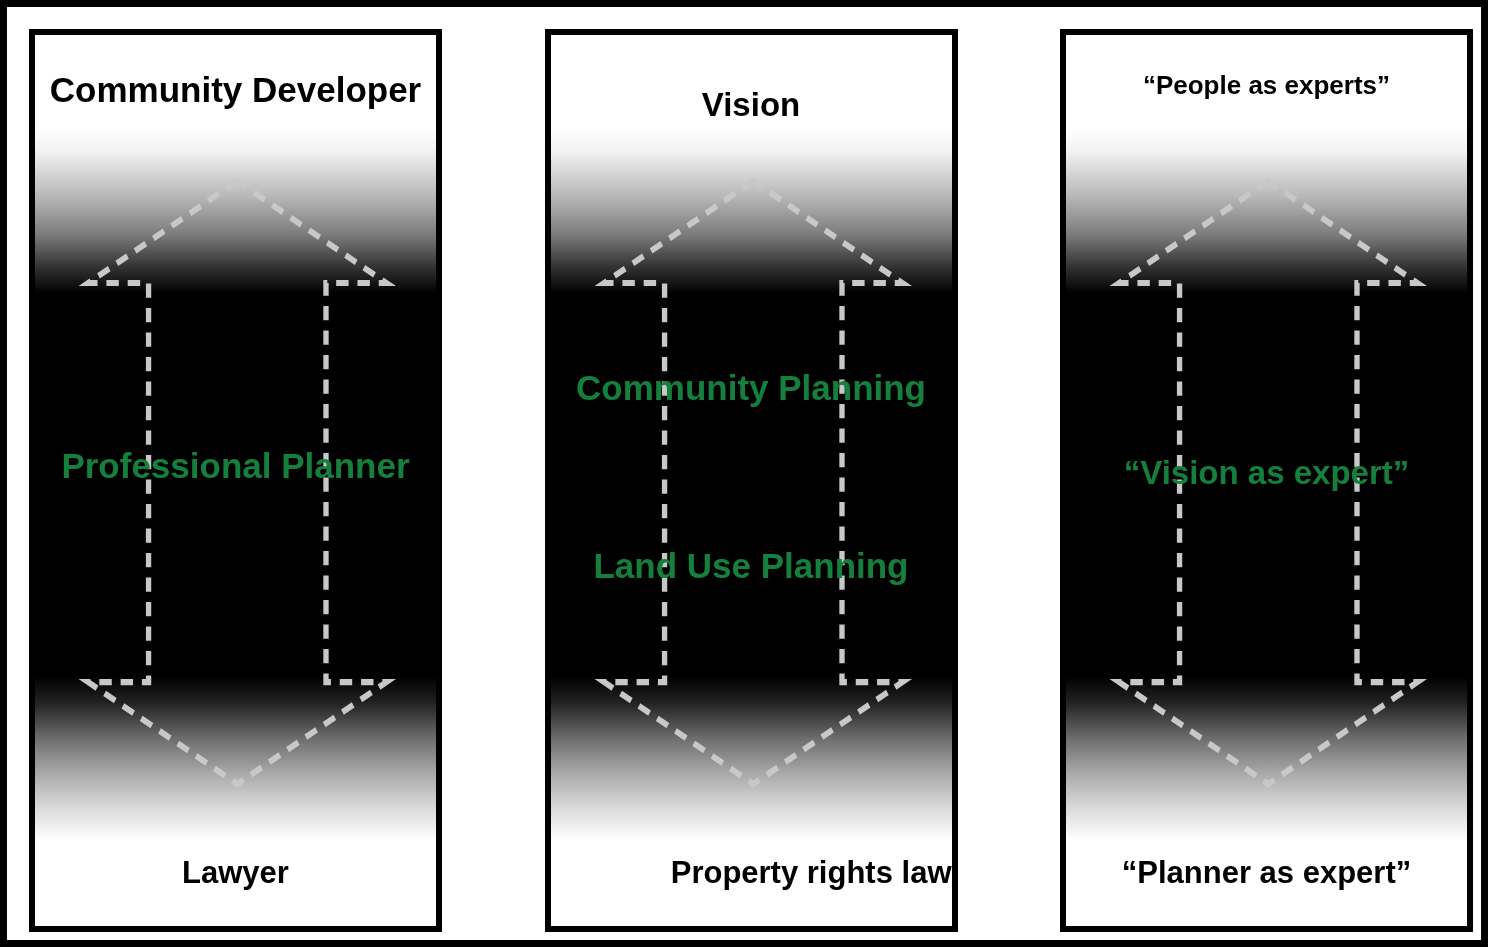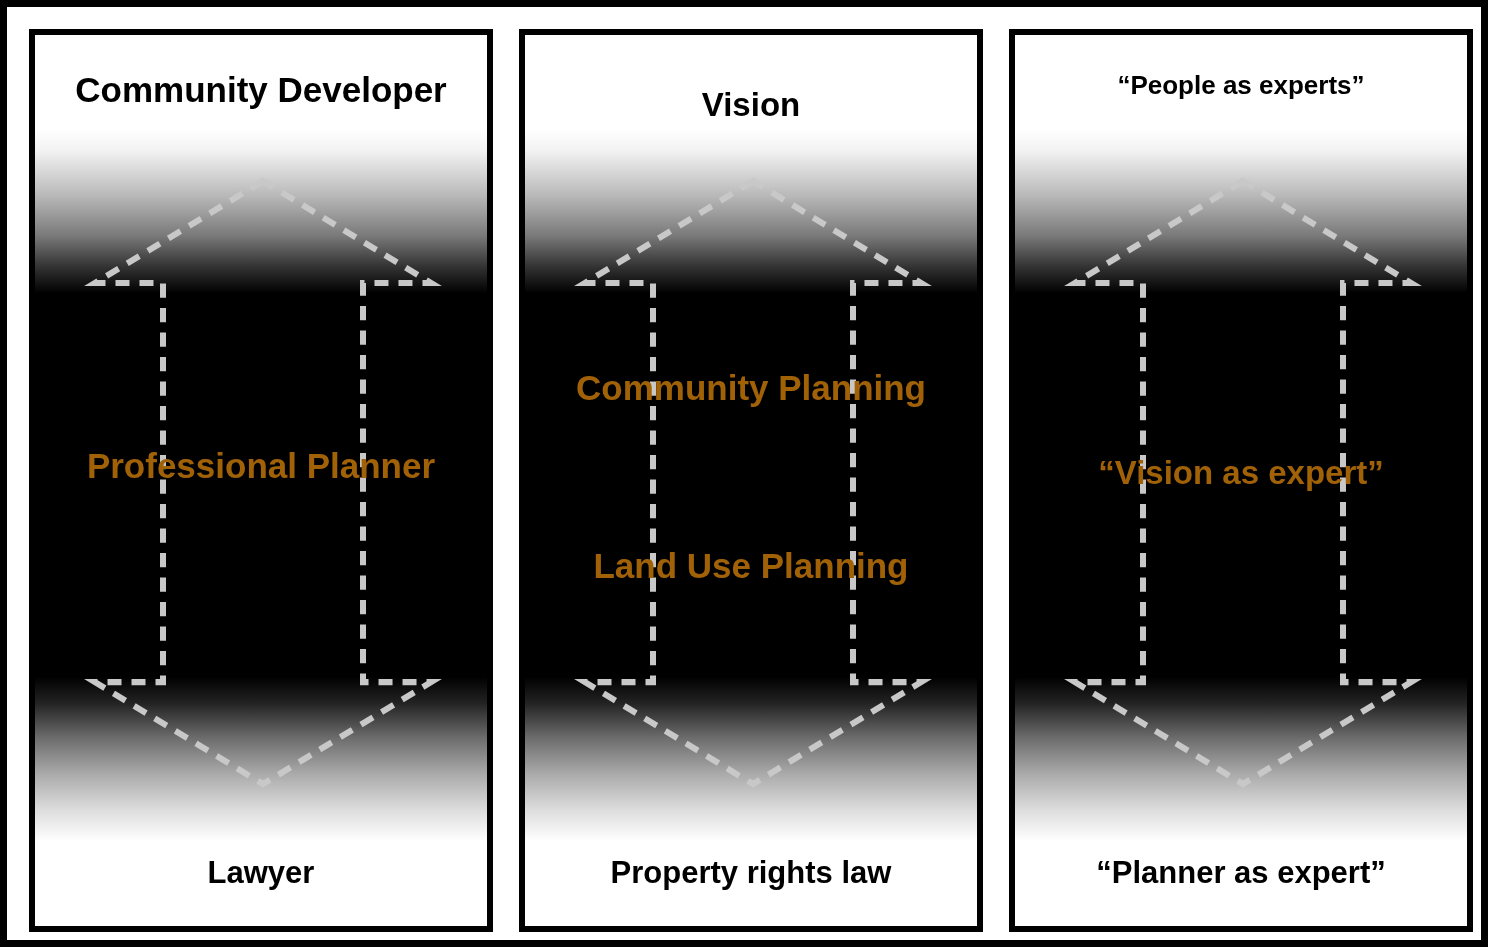--- a/index.html
+++ b/index.html
@@ -32,21 +32,21 @@
     display: flex;
     align-items: stretch;
     justify-content: space-between;
     padding: 22px 22px 22px 22px;
     box-sizing: border-box;
   }
 
   .panel {
     position: relative;
     flex: 0 0 auto;
-    width: 464px;
+    width: 413px;
     box-sizing: border-box;
     border: 6px solid #000000;
     background: #ffffff;
     overflow: hidden;
   }
 
   
   .panel-gradient {
     position: absolute;
     left: 0;
@@ -96,36 +96,36 @@
     font-weight: bold;
     line-height: 1.1;
     white-space: nowrap;
   }
 
   .label-top {
     top: 36px;
     color: #000000;
   }
   .label-mid {
-    color: #a16207;
+    color: #15803d;
   }
   .label-bottom {
     bottom: 36px;
     color: #000000;
   }
 
   
   .p1 .label-top    { font-size: 35px; }
   .p1 .label-mid-a  { top: 412px; font-size: 35px; }
   .p1 .label-bottom { font-size: 31px; }
 
   .p2 .label-top    { font-size: 33px; margin-top: 16px; }
   .p2 .label-mid-a  { top: 334px; font-size: 35px; }
   .p2 .label-mid-b  { top: 512px; font-size: 35px; }
-  .p2 .label-bottom { font-size: 31px; }
+  .p2 .label-bottom { font-size: 31px; text-align: right; }
 
   .p3 .label-top    { font-size: 26px; }
   .p3 .label-mid-a  { top: 420px; font-size: 33px; }
   .p3 .label-bottom { font-size: 31px; }
 </style>
 </head>
 <body>
 
 <div id="figure">
   <div id="panels">

